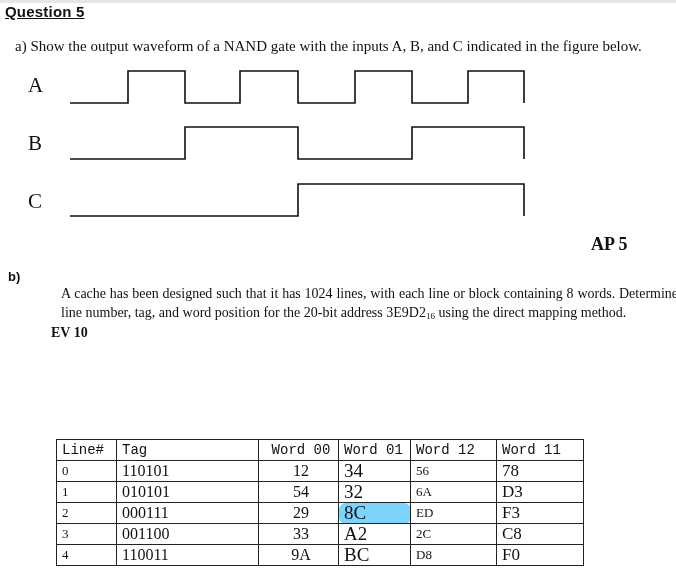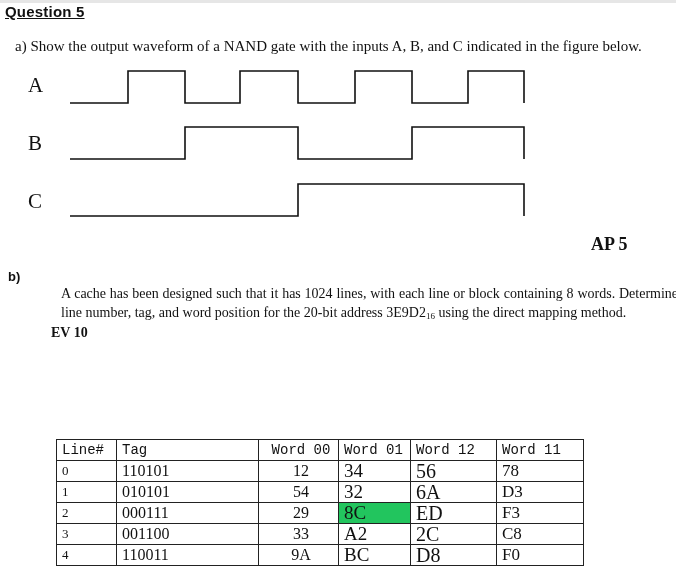--- a/index.html
+++ b/index.html
@@ -17,24 +17,24 @@
   .qc { position:absolute; left:7px; top:372px; width:660px; font-size:14px; line-height:17px; }
   .qc .indent { padding-left:16px; }
   sub { font-size:9px; vertical-align:-2px; line-height:0; }
   table.cache { position:absolute; left:56px; top:439px; border-collapse:collapse; font-family:"Liberation Serif", serif; }
   table.cache td { border:1px solid #222; padding:0 0 0 5px; height:20px; line-height:20px; vertical-align:middle; }
   table.cache .hdr td { font-size:14px;font-family:Liberation Mono, monospace; }
   table.cache .c-line { width:54px; font-size:13px; }
   table.cache .c-tag { width:136px; font-size:16px; }
   table.cache .c-w00 { width:74px; font-size:16px;text-align:center; }
   table.cache .c-w01 { width:66px; font-size:19px; }
-  table.cache .c-w10 { width:80px; font-size:20px; }
+  table.cache .c-w10 { width:80px; font-size:13px; }
   table.cache .c-w11 { width:81px; font-size:17px; }
   table.cache .hdr .c-tag, table.cache .hdr .c-w00, table.cache .hdr .c-w01, table.cache .hdr .c-w10, table.cache .hdr .c-w11 { font-size:14px; }
-  table.cache td.shaded { background:#22c55e; }
+  table.cache td.shaded { background:#7dd3fc;border-radius:7px; }
 </style>
 </head>
 <body>
 
 <div class="topbar"></div>
 
 <div class="qtitle">Question 5</div>
 
 <div class="qa serif">a) Show the output waveform of a NAND gate with the inputs A, B, and C indicated in the figure below.</div>
 

